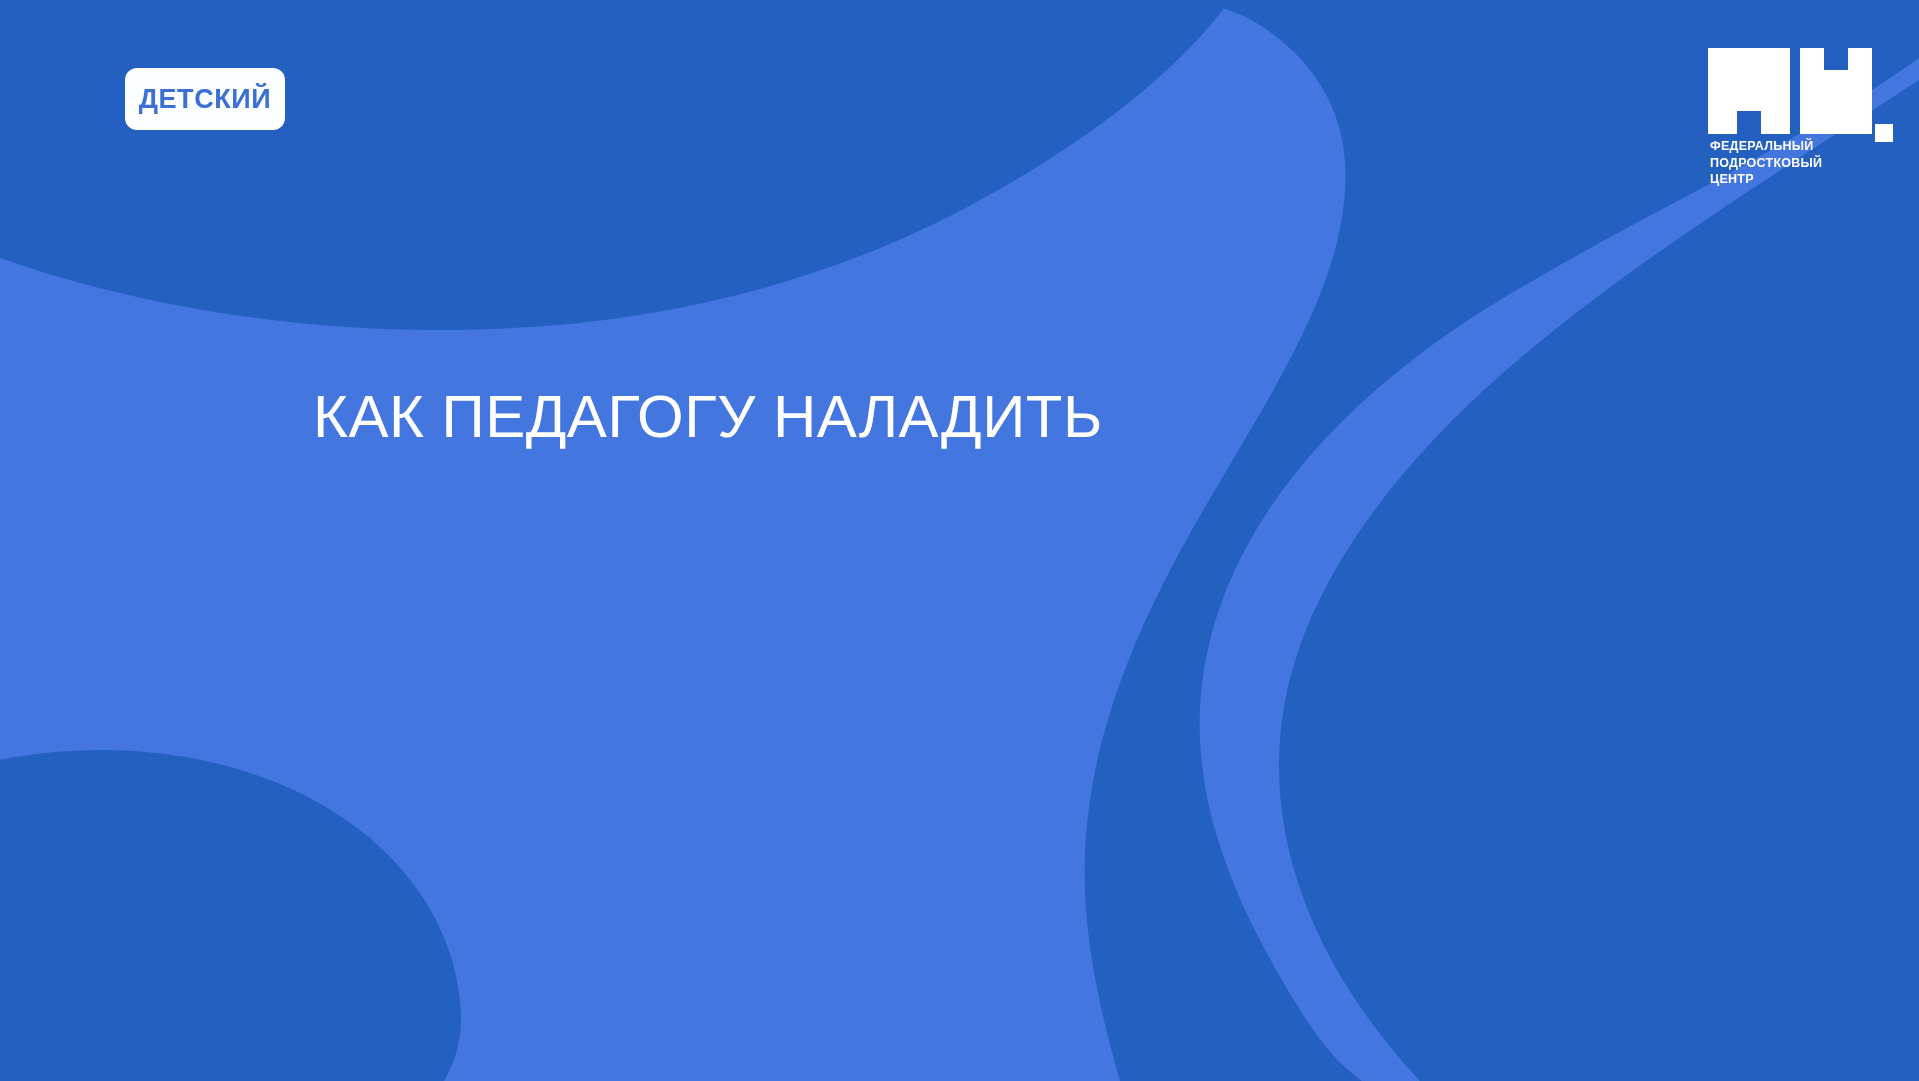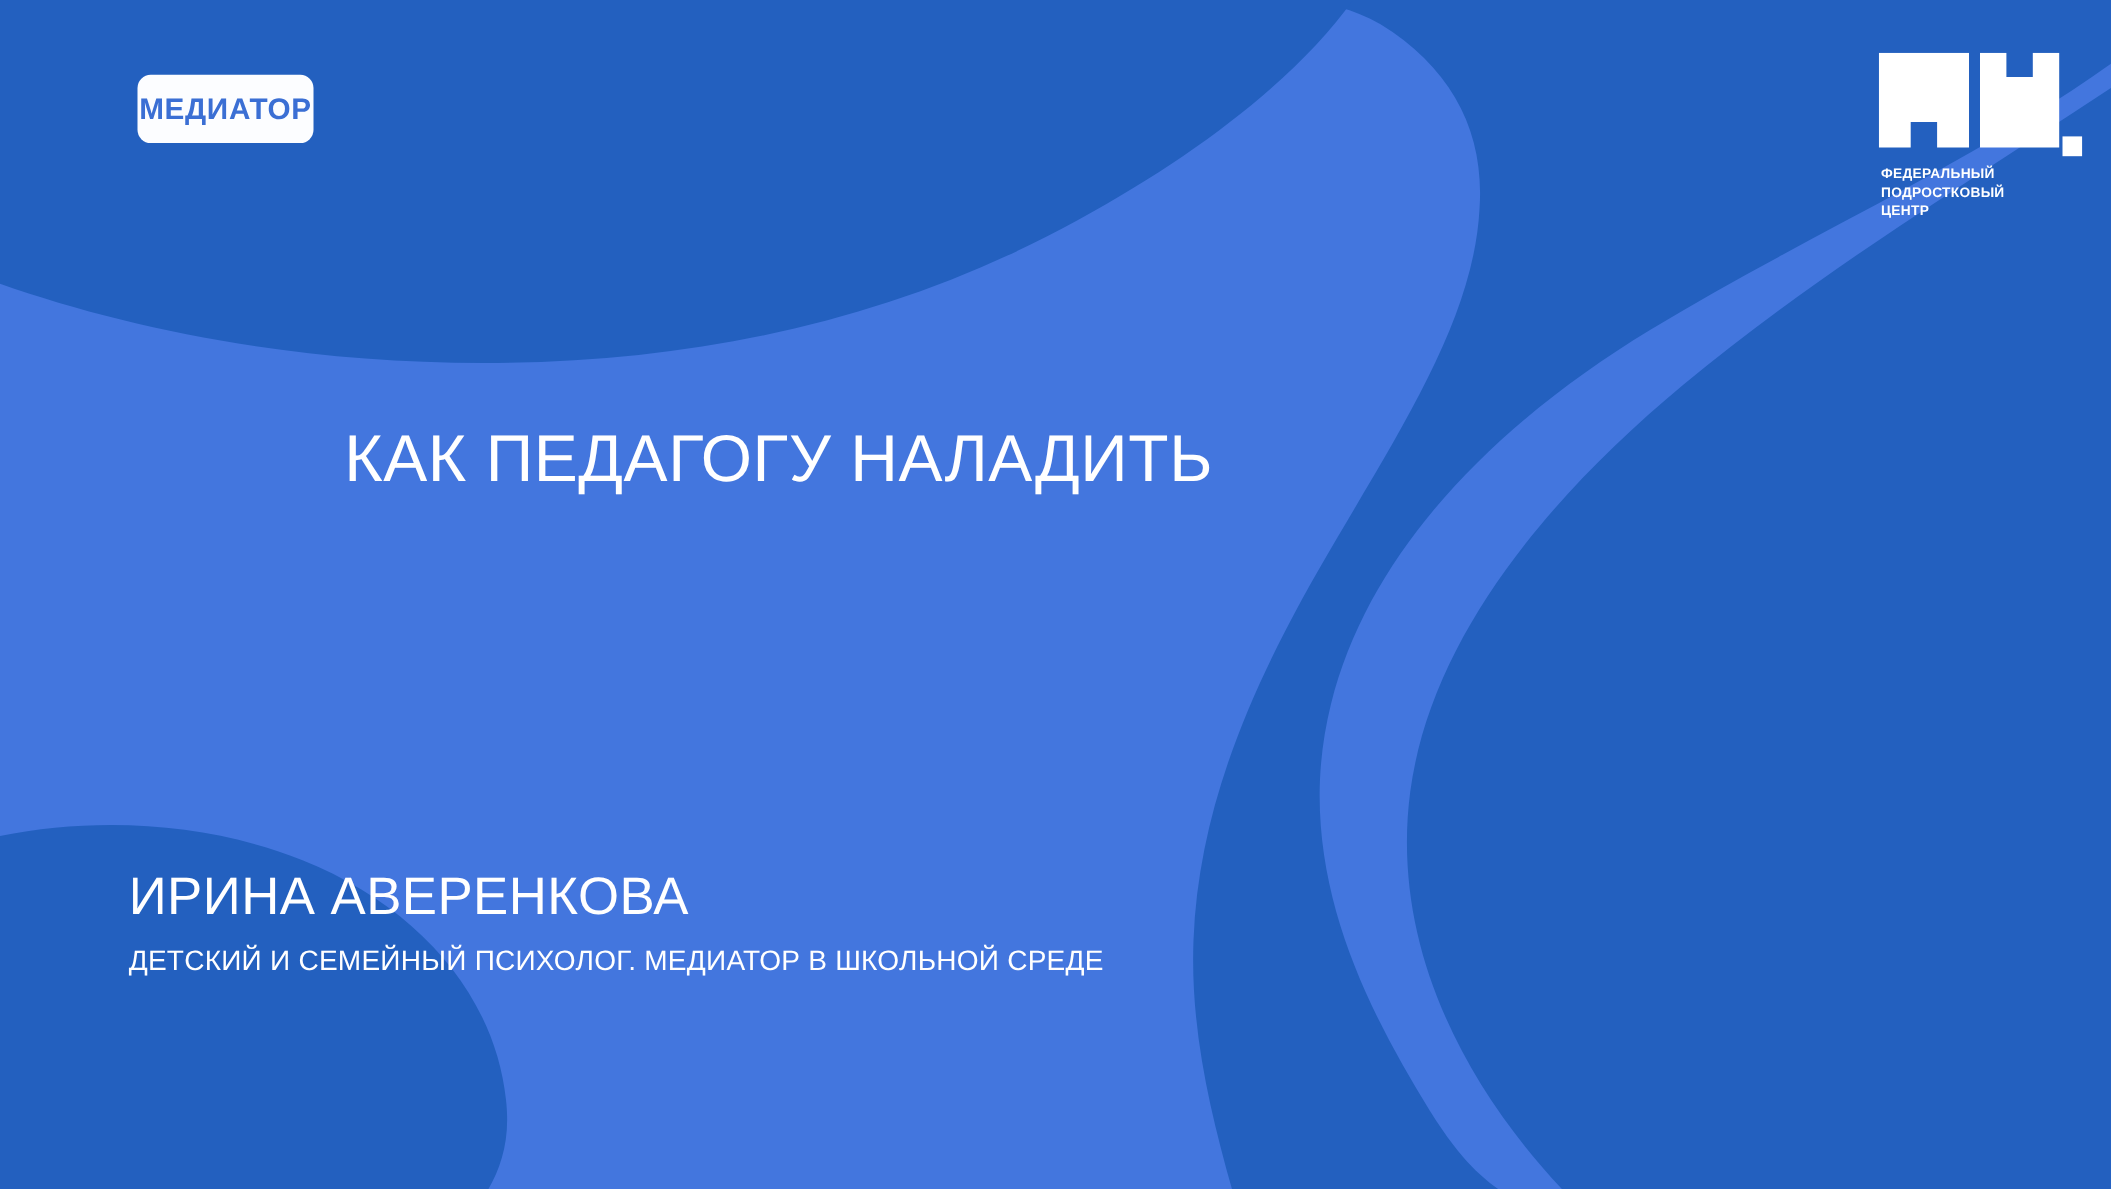--- a/index.html
+++ b/index.html
@@ -68,21 +68,20 @@
     position: absolute;
     left: 2px;
     top: 90px;
     color: #ffffff;
     font-size: 12.5px;
     font-weight: bold;
     line-height: 1.32;
     letter-spacing: 0.25px;
     text-transform: uppercase;
     white-space: nowrap;
-    margin-top: 12px;
   }
   .logo-text div { display: block; }
 
   
   .title-block {
     position: absolute;
     left: 313px;
     top: 382px;
     width: 1000px;
   }
@@ -155,21 +154,21 @@
              L0,1081 Z"></path>
 
     <path fill="#2360bf" d="M1919,80
              C1790,165 1650,250 1530,350
              C1400,458 1300,585 1282,720
              C1264,858 1330,985 1420,1081
              L1919,1081 Z"></path>
   </svg>
 
   <div class="badge">
-    <span class="badge-label">МЕДИАТОР</span>
+    <span class="badge-label">ДЕТСКИЙ</span>
   </div>
 
   <div class="logo">
     <div class="logo-mark">
       <svg width="185" height="96" viewBox="0 0 185 96">
 
         <path fill="#ffffff" d="M0,0 L82,0 L82,86 L53,86 L53,63 L29,63 L29,86 L0,86 Z"></path>
 
         <path fill="#ffffff" d="M92,0 L116,0 L116,22 L140,22 L140,0 L164,0 L164,86 L92,86 Z"></path>
 
@@ -180,18 +179,14 @@
       <div>ФЕДЕРАЛЬНЫЙ</div>
       <div>ПОДРОСТКОВЫЙ</div>
       <div>ЦЕНТР</div>
     </div>
   </div>
 
   <div class="title-block">
     <div class="title-line">КАК ПЕДАГОГУ НАЛАДИТЬ</div>
   </div>
 
-  <div class="speaker-block">
-    <div class="speaker-name">ИРИНА АВЕРЕНКОВА</div>
-    <div class="speaker-role">ДЕТСКИЙ И СЕМЕЙНЫЙ ПСИХОЛОГ. МЕДИАТОР В ШКОЛЬНОЙ СРЕДЕ</div>
-  </div>
 
 </div>
 
 </body></html>

